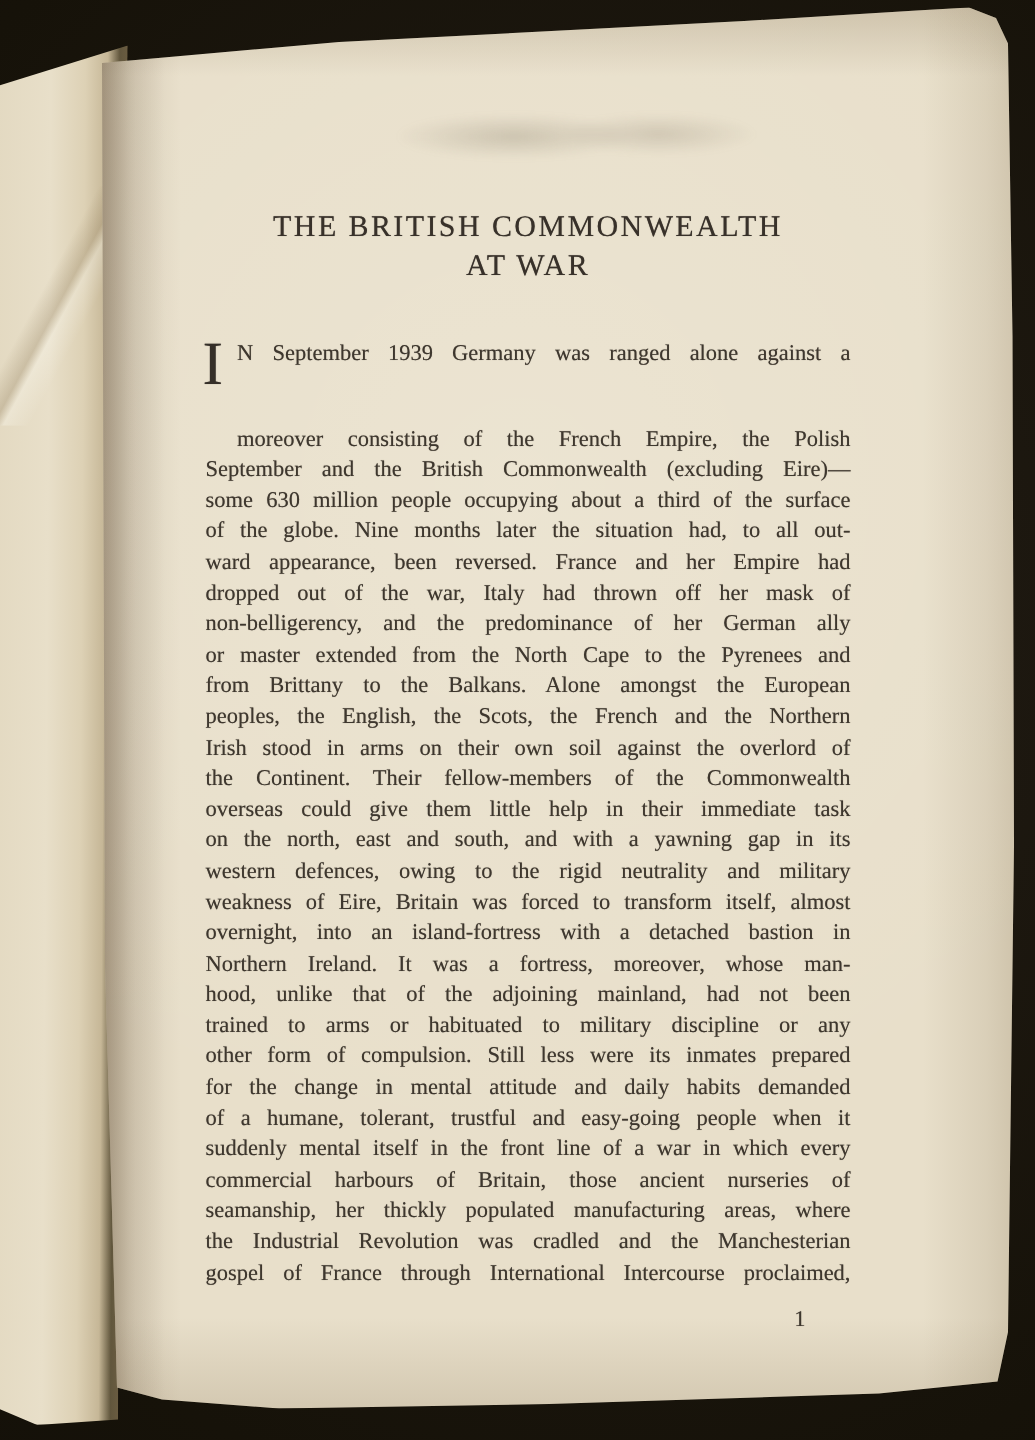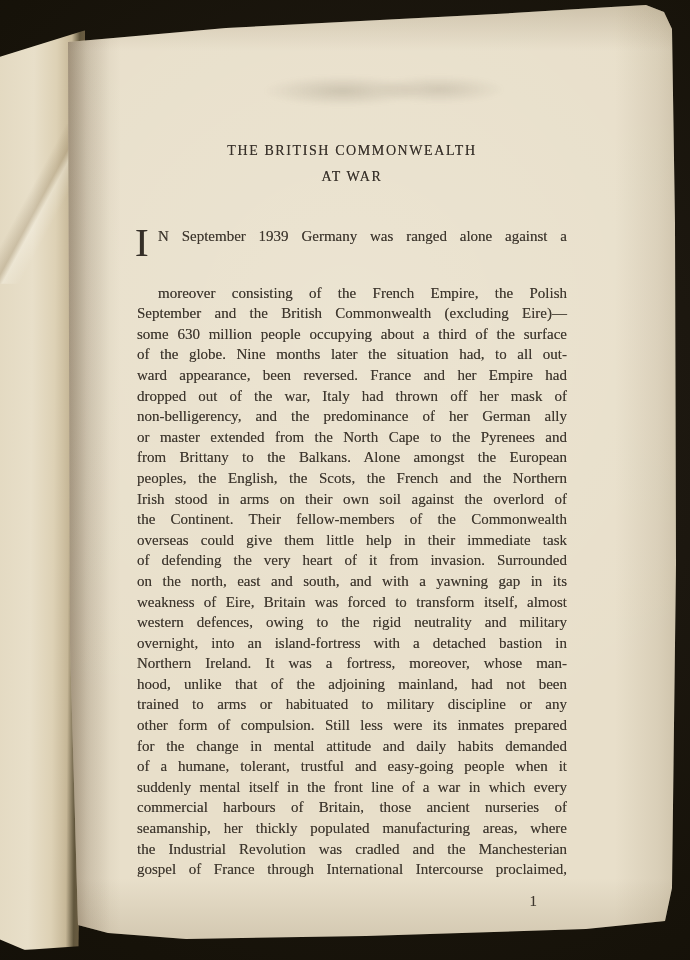--- a/index.html
+++ b/index.html
@@ -76,21 +76,21 @@
 
   .content {
     position: absolute;
     left: 71px; top: 134px;
     width: 430px;
   }
 
   .title {
     margin: 0;
     text-align: center;
-    font-size: 14px;
+    font-size: 20px;
     font-weight: normal;
     line-height: 26px;
     letter-spacing: 1.6px;
     color: #38312a;
     text-shadow: 0 0 .5px rgba(56,49,42,.65);
   }
   .title .title-line { display: block; }
 
   .body {
     position: relative;
@@ -155,24 +155,23 @@
           <div class="line">of the globe. Nine months later the situation had, to all out-</div>
           <div class="line">ward appearance, been reversed. France and her Empire had</div>
           <div class="line">dropped out of the war, Italy had thrown off her mask of</div>
           <div class="line">non-belligerency, and the predominance of her German ally</div>
           <div class="line">or master extended from the North Cape to the Pyrenees and</div>
           <div class="line">from Brittany to the Balkans. Alone amongst the European</div>
           <div class="line">peoples, the English, the Scots, the French and the Northern</div>
           <div class="line">Irish stood in arms on their own soil against the overlord of</div>
           <div class="line">the Continent. Their fellow-members of the Commonwealth</div>
           <div class="line">overseas could give them little help in their immediate task</div>
-          <div class="line">of defending the very heart of it from invasion. Surrounded</div>
           <div class="line">on the north, east and south, and with a yawning gap in its</div>
+          <div class="line">western defences, owing to the rigid neutrality and military</div>
           <div class="line">weakness of Eire, Britain was forced to transform itself, almost</div>
-          <div class="line">western defences, owing to the rigid neutrality and military</div>
           <div class="line">overnight, into an island-fortress with a detached bastion in</div>
           <div class="line">Northern Ireland. It was a fortress, moreover, whose man-</div>
           <div class="line">hood, unlike that of the adjoining mainland, had not been</div>
           <div class="line">trained to arms or habituated to military discipline or any</div>
           <div class="line">other form of compulsion. Still less were its inmates prepared</div>
           <div class="line">for the change in mental attitude and daily habits demanded</div>
           <div class="line">of a humane, tolerant, trustful and easy-going people when it</div>
           <div class="line">suddenly mental itself in the front line of a war in which every</div>
           <div class="line">commercial harbours of Britain, those ancient nurseries of</div>
           <div class="line">seamanship, her thickly populated manufacturing areas, where</div>

